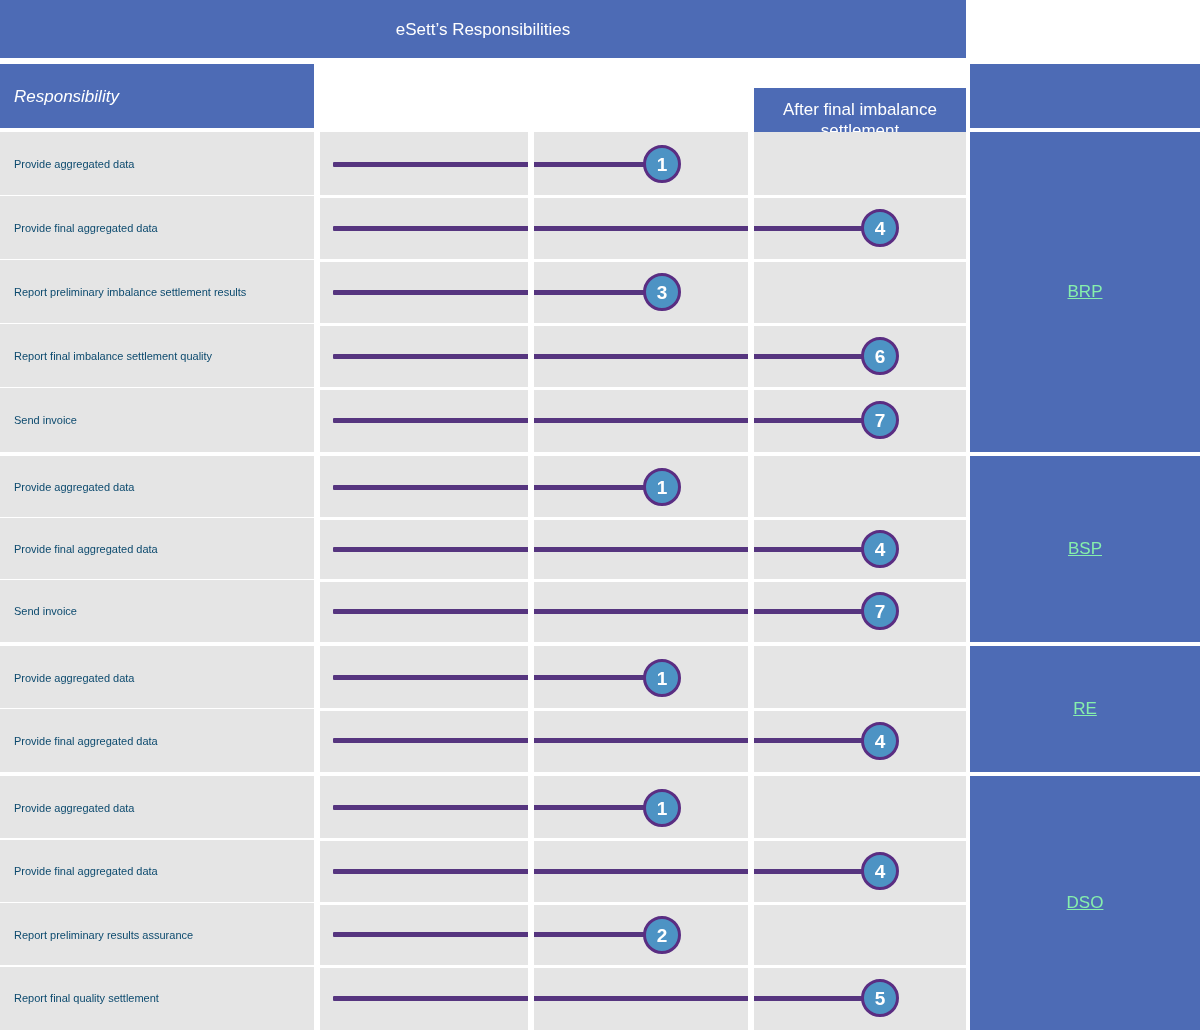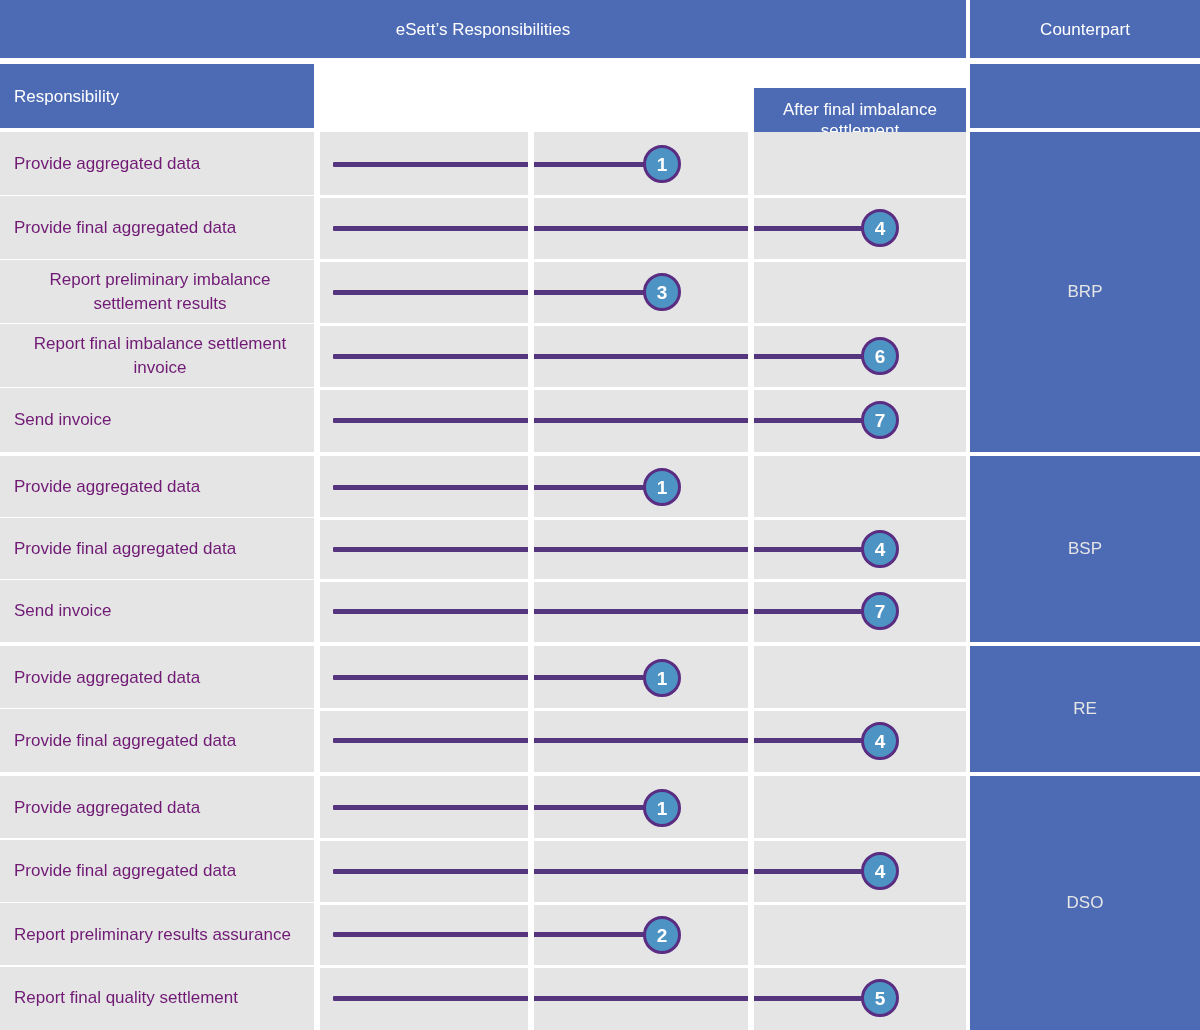--- a/index.html
+++ b/index.html
@@ -10,34 +10,35 @@
   }
   #sheet{position:relative;width:1200px;height:1014px;background:#ffffff;padding-left:23px;}
 
   
   .cell{position:absolute;box-sizing:border-box;}
   .hdr{
     background:#4d6bb5;color:#ffffff;
     display:flex;align-items:center;justify-content:center;
     text-align:center;font-size:17px;line-height:21px;
   }
-  .hdr.left{justify-content:flex-start;padding-left:14px;text-align:left;}
+  .hdr.left{justify-content:flex-start;padding-left:14px;text-align:left;font-style:italic;}
   .body-cell{background:#e5e5e5;}
   .resp-cell{
-    background:#e5e5e5;color:#701a75;
+    background:#e5e5e5;color:#0c4a6e;
     display:flex;align-items:center;
-    font-size:17px;line-height:24px;
+    font-size:11px;line-height:24px;
     padding-left:14px;padding-right:8px;
     box-sizing:border-box;
     text-align:center;
   }
   .cp-cell{
-    background:#4d6bb5;color:#e5e5e5;
+    background:#4d6bb5;color:#86efac;
     display:flex;align-items:center;justify-content:center;
     font-size:17px;
+    text-decoration:underline;
   }
 
   
   .vdiv{position:absolute;background:#ffffff;width:6px;}
   .tl-line{
     position:absolute;height:5px;background:#56357f;border-radius:1px;
   }
   .tl-dot{
     position:absolute;width:38px;height:38px;border-radius:50%;
     background:#4d93c4;border:3px solid #5a2d82;
@@ -50,21 +51,20 @@
   .gsep{position:absolute;left:0;width:1200px;height:6px;background:#ffffff;}
   .rsep{position:absolute;height:3px;background:#ffffff;}
 </style>
 </head>
 <body>
 
 <div id="sheet">
 
   <div class="cell hdr" style="left:0;top:0;width:966px;height:58px;">eSett’s Responsibilities</div>
 
-  <div class="cell hdr" style="left:970px;top:0;width:230px;height:58px;">Counterpart</div>
 
   <div class="cell hdr left" style="left:0;top:64px;width:314px;height:64px;">Responsibility</div>
 
 
 
   <div class="cell hdr" style="left:754px;top:64px;width:212px;height:64px;padding:0 8px;margin-top:24px;">After final imbalance settlement</div>
 
   <div class="cell hdr" style="left:970px;top:64px;width:230px;height:64px;"></div>
 
   <div id="body-layer">
@@ -90,21 +90,21 @@
       <div class="rsep" style="left:0;top:259px;width:966px;"></div>
       <div class="cell resp-cell" style="left:0px;top:260px;width:314px;height:64px;">
         <span>Report preliminary imbalance settlement results</span>
       </div>
       <div class="tl-line" style="left:333px;top:290px;width:329px;"></div>
       <div class="tl-dot" style="left:643px;top:273px;">
         <span>3</span>
       </div>
       <div class="rsep" style="left:0;top:323px;width:966px;"></div>
       <div class="cell resp-cell" style="left:0px;top:324px;width:314px;height:64px;">
-        <span>Report final imbalance settlement invoice</span>
+        <span>Report final imbalance settlement quality</span>
       </div>
       <div class="tl-line" style="left:333px;top:354px;width:547px;"></div>
       <div class="tl-dot" style="left:861px;top:337px;">
         <span>6</span>
       </div>
       <div class="rsep" style="left:0;top:387px;width:966px;"></div>
       <div class="cell resp-cell" style="left:0px;top:388px;width:314px;height:64px;">
         <span>Send invoice</span>
       </div>
       <div class="tl-line" style="left:333px;top:418px;width:547px;"></div>

